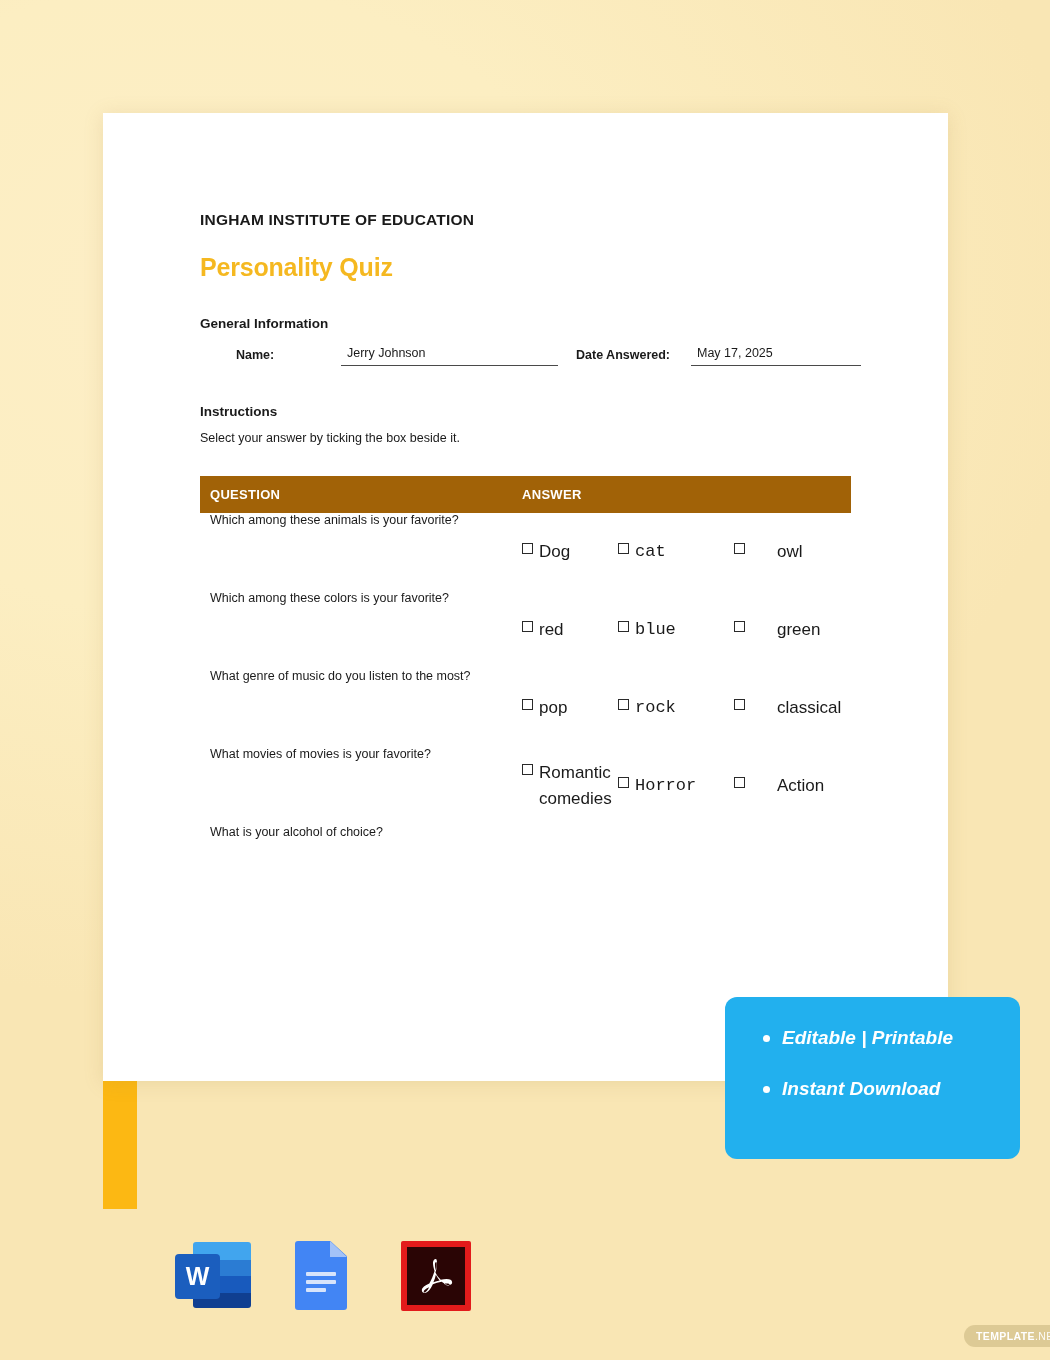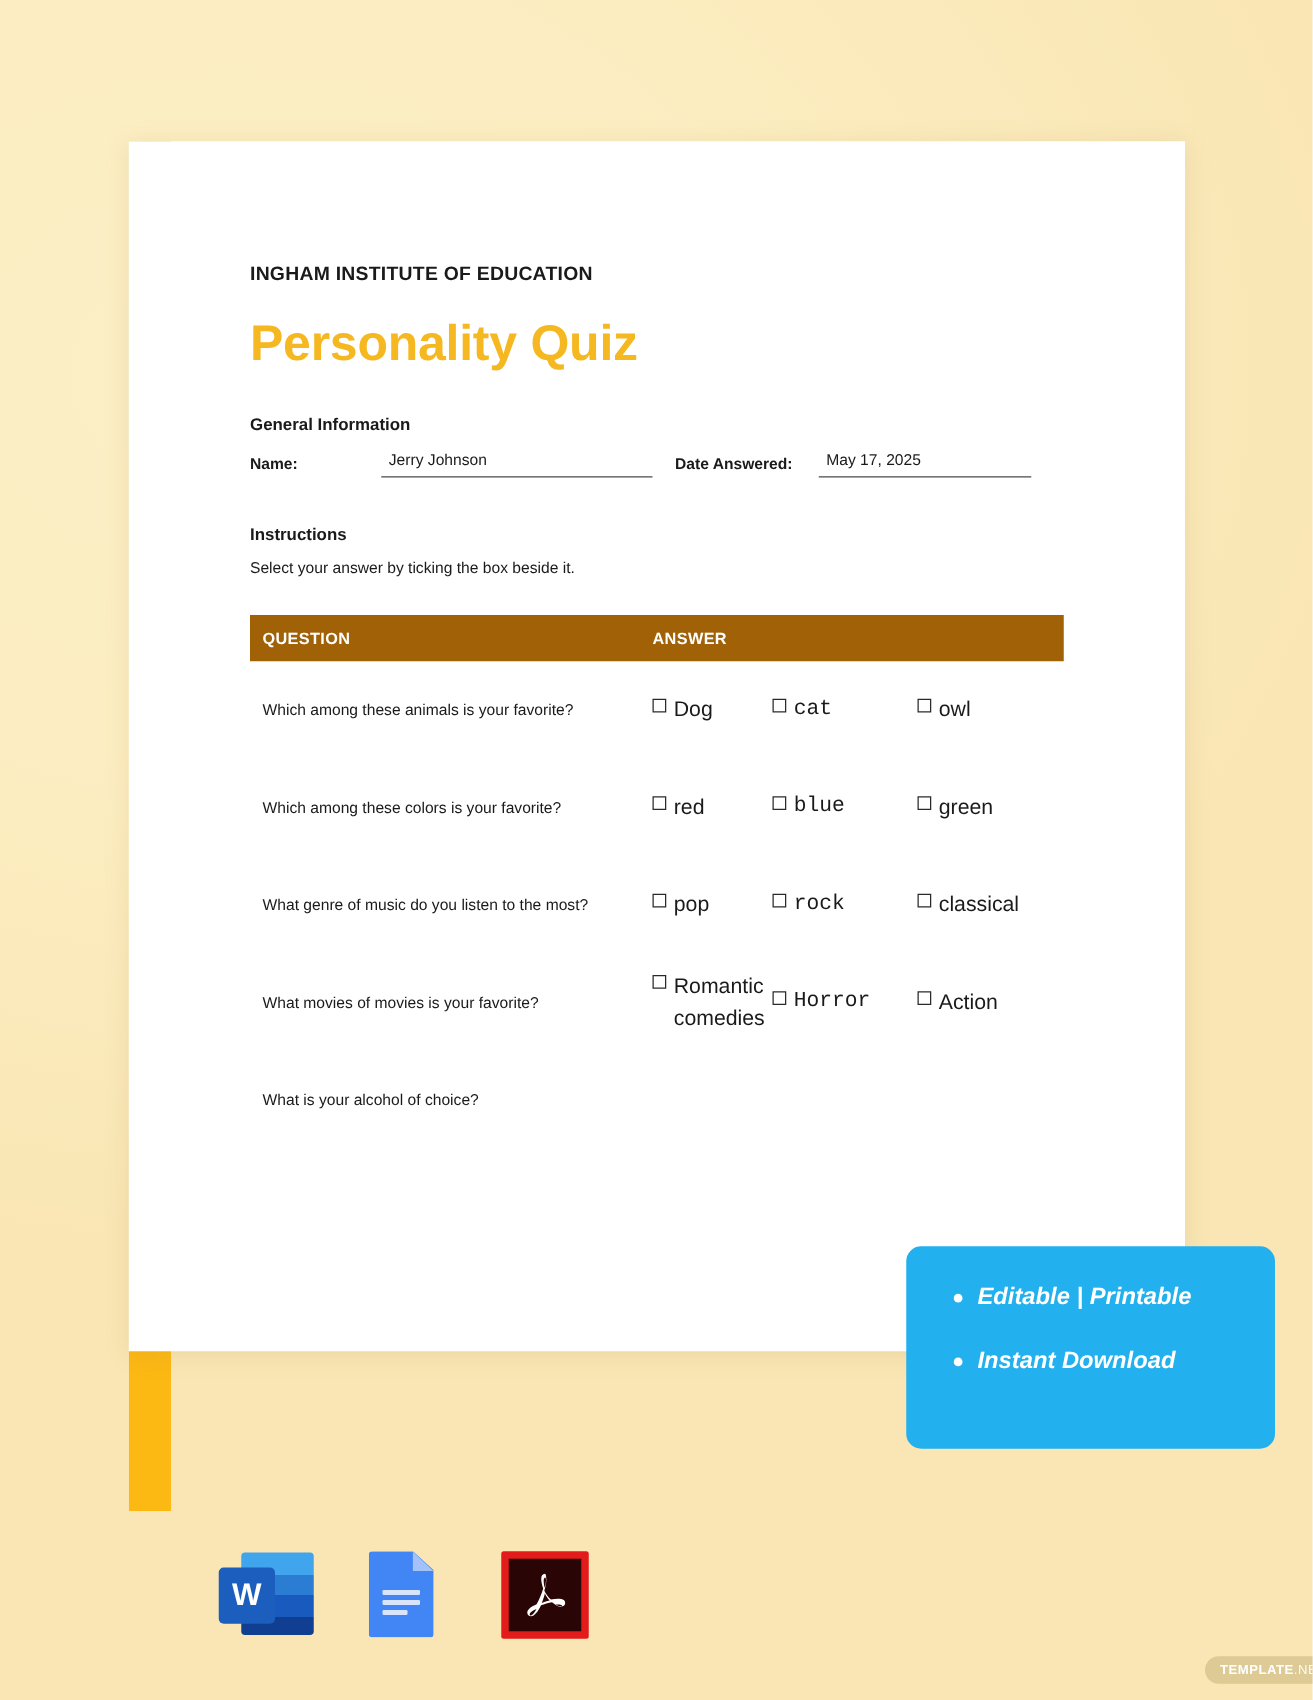--- a/index.html
+++ b/index.html
@@ -62,37 +62,38 @@
     width: 660px;
   }
   .org-name {
     font-size: 15.5px;
     font-weight: bold;
     letter-spacing: 0.2px;
     color: #1a1a1a;
     margin: 0 0 24px 0;
   }
   .doc-title {
-    font-size: 40px;
+    font-size: 25px;
     font-weight: bold;
     color: #f5b820;
     margin: 0 0 34px 0;
     letter-spacing: -0.2px;
   }
   .section-label {
     font-size: 13.5px;
     font-weight: bold;
     color: #1a1a1a;
     margin: 0 0 12px 0;
   }
 
   .field-row {
     display: flex;
     align-items: center;
     margin-bottom: 38px;
+    margin-left: 36px;
   }
   .field {
     display: flex;
     align-items: flex-end;
   }
   .field-label {
     font-size: 12.5px;
     font-weight: bold;
     color: #1a1a1a;
     padding-bottom: 4px;
@@ -133,21 +134,20 @@
     color: #ffffff;
     font-size: 13px;
     font-weight: bold;
     letter-spacing: 0.3px;
   }
   .col-q { width: 322px; padding-left: 10px; box-sizing: border-box; }
   .col-a { flex: 1; }
 
   .quiz-row {
     display: flex;
-    align-items: center;
     min-height: 78px;
   }
   .q-text {
     width: 322px;
     padding-left: 10px;
     box-sizing: border-box;
     font-size: 12.5px;
     color: #1a1a1a;
   }
   .a-opts {
@@ -166,21 +166,21 @@
     display: inline-block;
     width: 9px;
     height: 9px;
     border: 1.3px solid #2a2a2a;
     margin-right: 6px;
     flex: none;
     margin-top: 4px;
   }
   .opt-0 { width: 96px; }
   .opt-1 { width: 116px; font-family: Liberation Mono, monospace; }
-  .opt-2 { width: 110px; }
+  .opt-2 { width: 110px; gap: 26px; }
 
   
   .promo {
     position: absolute;
     left: 725px;
     top: 997px;
     width: 295px;
     height: 162px;
     background: #22b0ee;
     border-radius: 12px;

